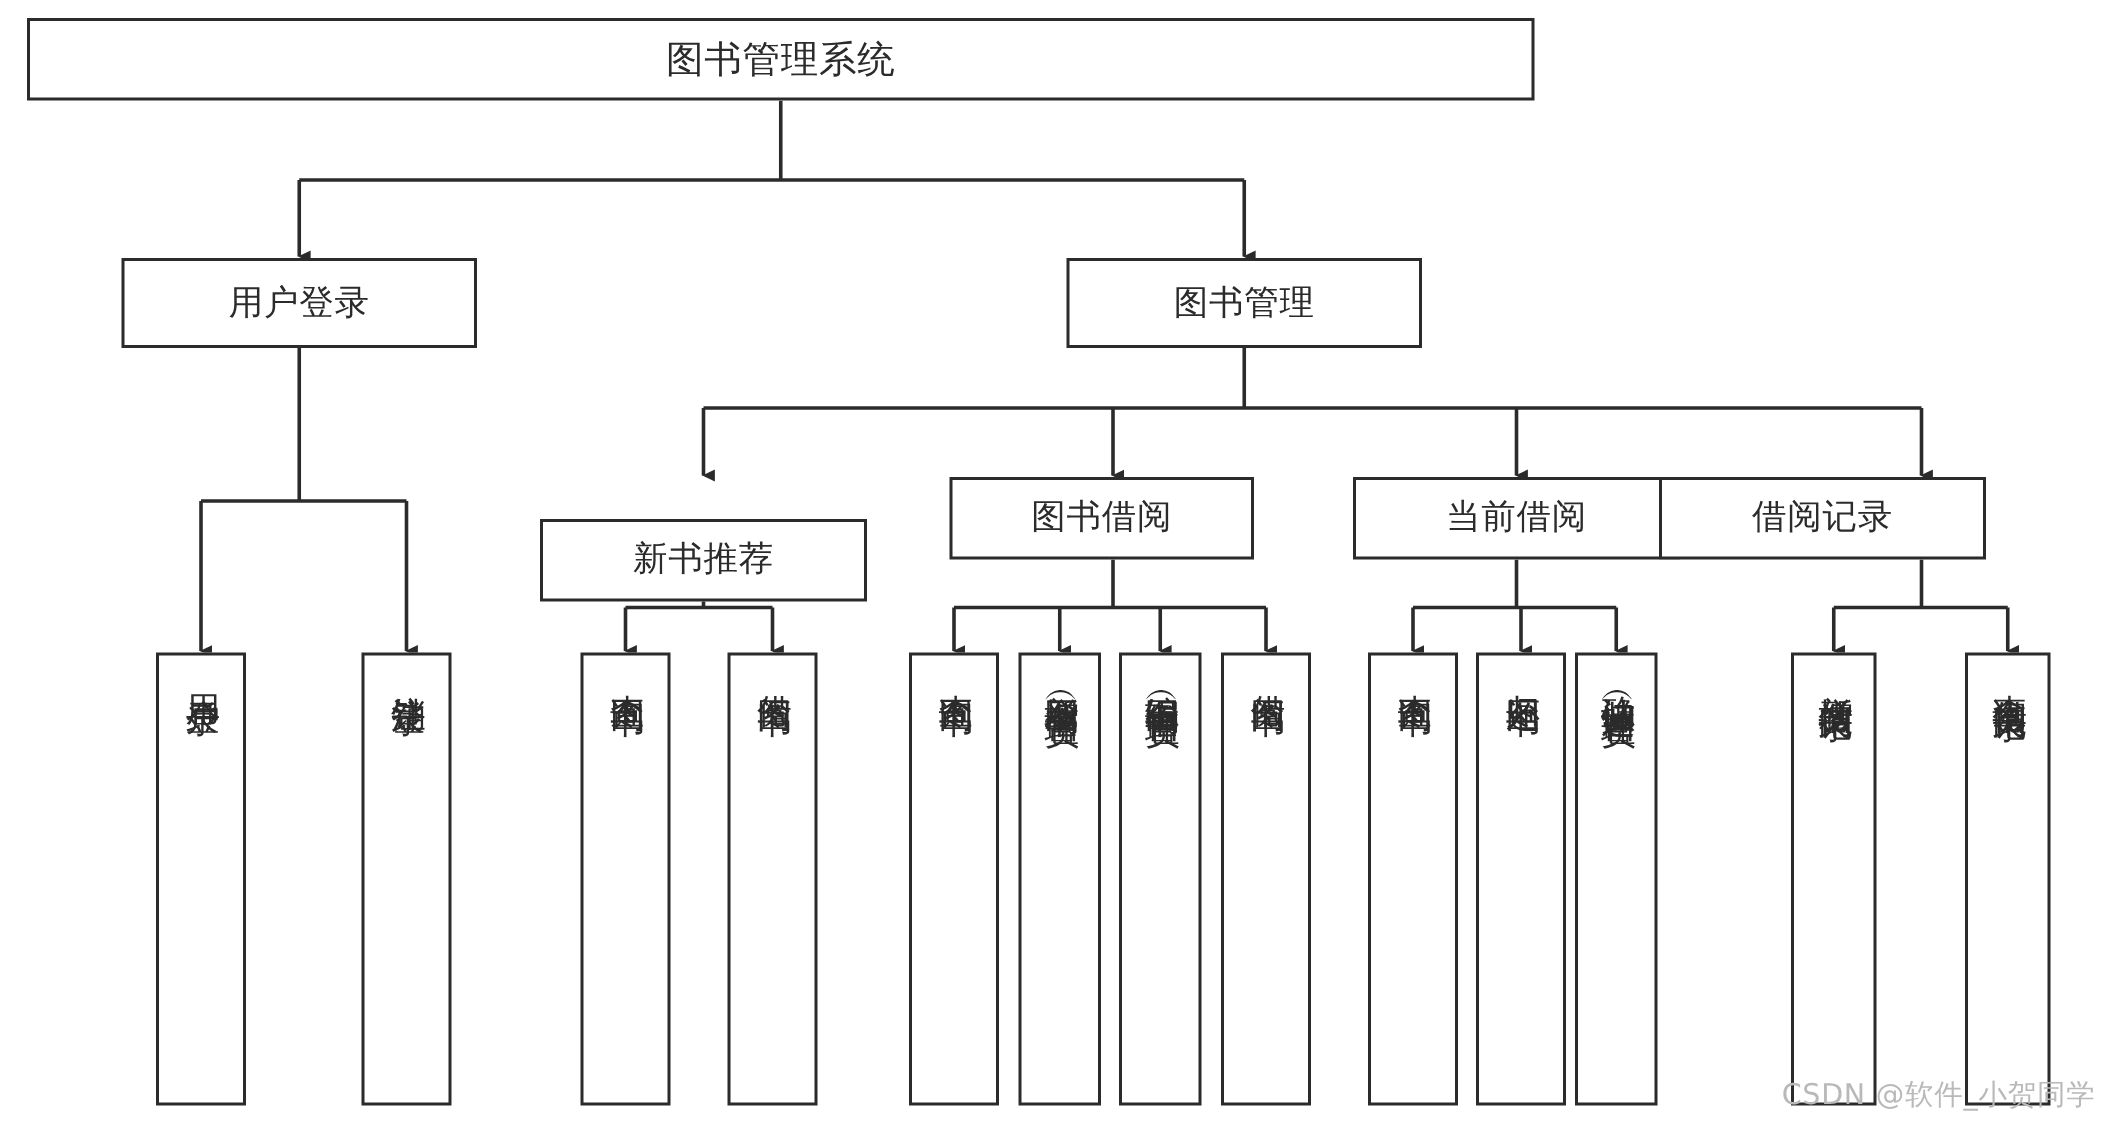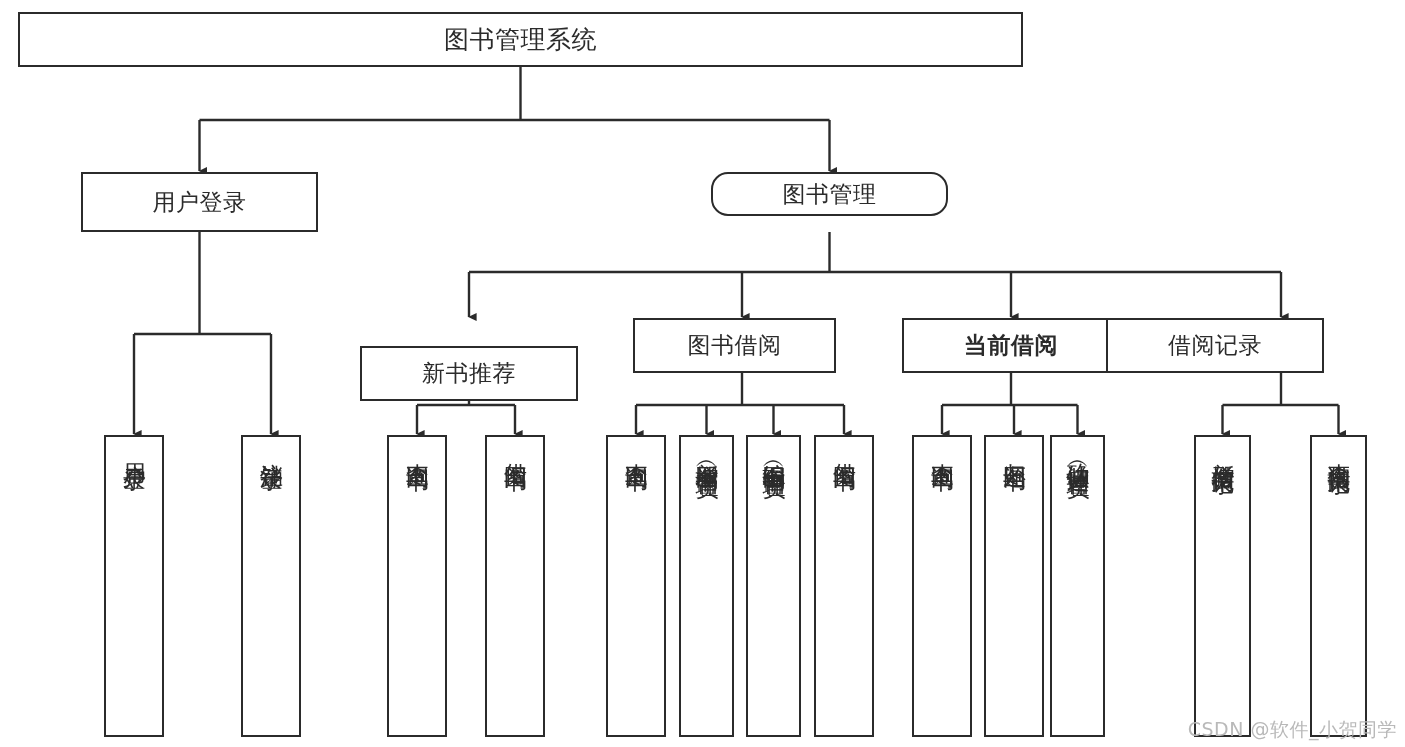--- a/index.html
+++ b/index.html
@@ -120,30 +120,30 @@
       </g>
   </svg>
 
   <div id="nodes">
       <div class="node horizontal root" style="left: 18px; top: 12px; width: 1005px; height: 55px; justify-content: center;">
         <span class="label">图书管理系统</span>
       </div>
       <div class="node horizontal" style="left: 81px; top: 172px; width: 237px; height: 60px;">
         <span class="label">用户登录</span>
       </div>
-      <div class="node horizontal" style="left: 711px; top: 172px; width: 237px; height: 44px; border-radius: 17px;">
+      <div class="node horizontal" style="left: 711px; top: 172px; width: 237px; height: 60px;">
         <span class="label">图书管理</span>
       </div>
       <div class="node horizontal" style="left: 360px; top: 318px; width: 218px; height: 55px; margin-top: 28px;">
         <span class="label">新书推荐</span>
       </div>
       <div class="node horizontal" style="left: 633px; top: 318px; width: 203px; height: 55px;">
         <span class="label">图书借阅</span>
       </div>
-      <div class="node horizontal" style="left: 902px; top: 318px; width: 218px; height: 55px; font-weight: bold;">
+      <div class="node horizontal" style="left: 902px; top: 318px; width: 218px; height: 55px;">
         <span class="label">当前借阅</span>
       </div>
       <div class="node horizontal" style="left: 1106px; top: 318px; width: 218px; height: 55px;">
         <span class="label">借阅记录</span>
       </div>
       <div class="node vertical" style="left: 104px; top: 435px; width: 60px; height: 302px;">
         <span class="label">用户登录</span>
       </div>
       <div class="node vertical" style="left: 241px; top: 435px; width: 60px; height: 302px;">
         <span class="label">注销登录</span>

